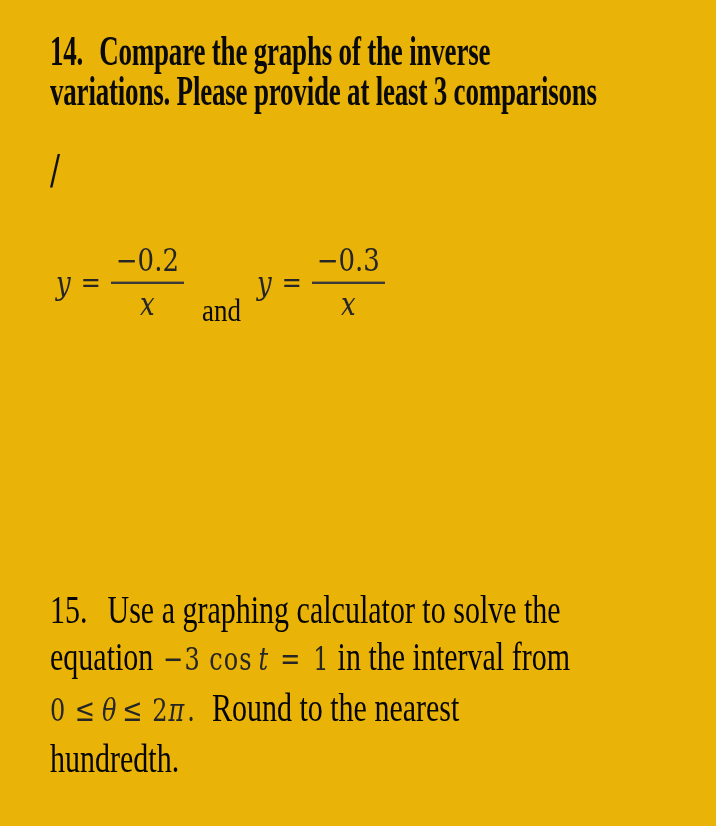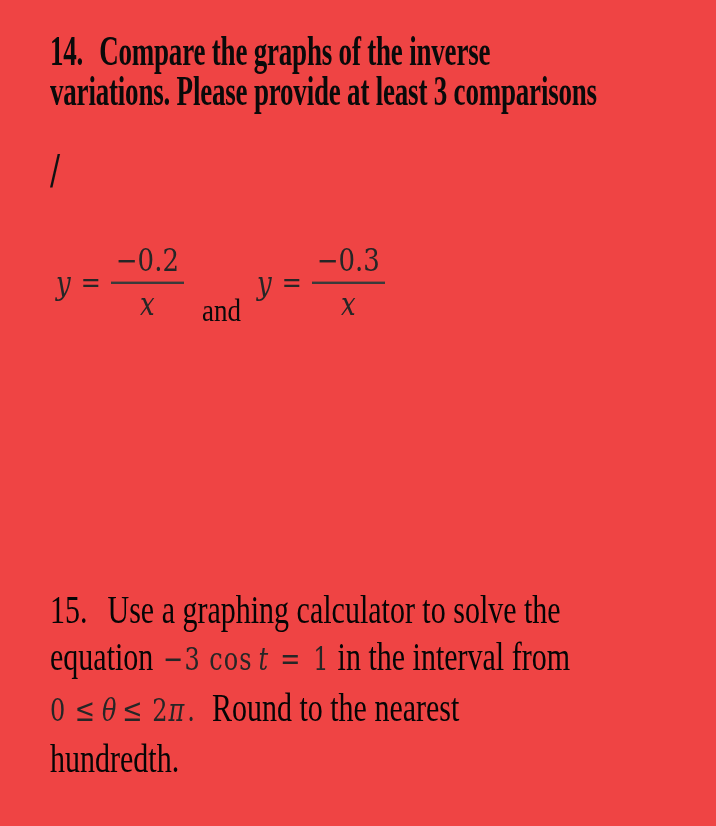--- a/index.html
+++ b/index.html
@@ -4,21 +4,21 @@
 <style>
   html, body {
     margin: 0;
     padding: 0;
     background: #ffffff;
   }
   .page {
     position: relative;
     width: 716px;
     height: 826px;
-    background: #ef4444;
+    background: #eab308;
     overflow: hidden;
     font-family: "Liberation Serif", serif;
     color: #0a0a0a;
   }
 
   
   .p14 {
     position: absolute;
     left: 50px;
     top: 31px;

